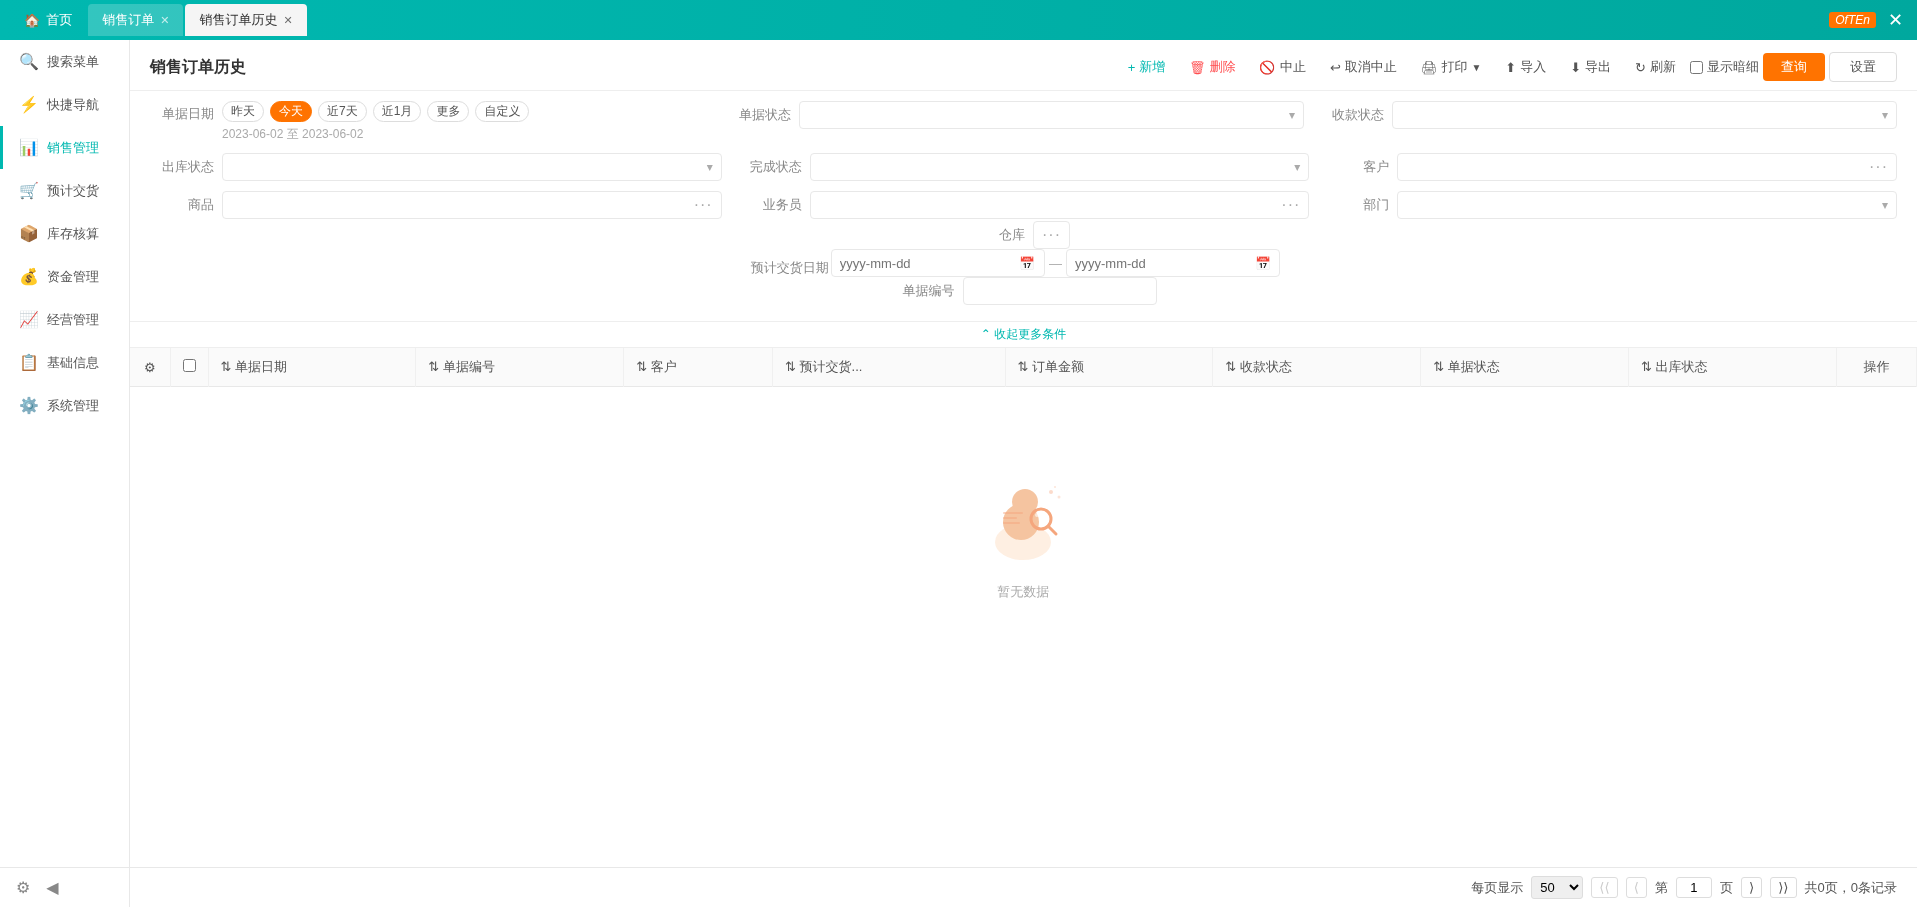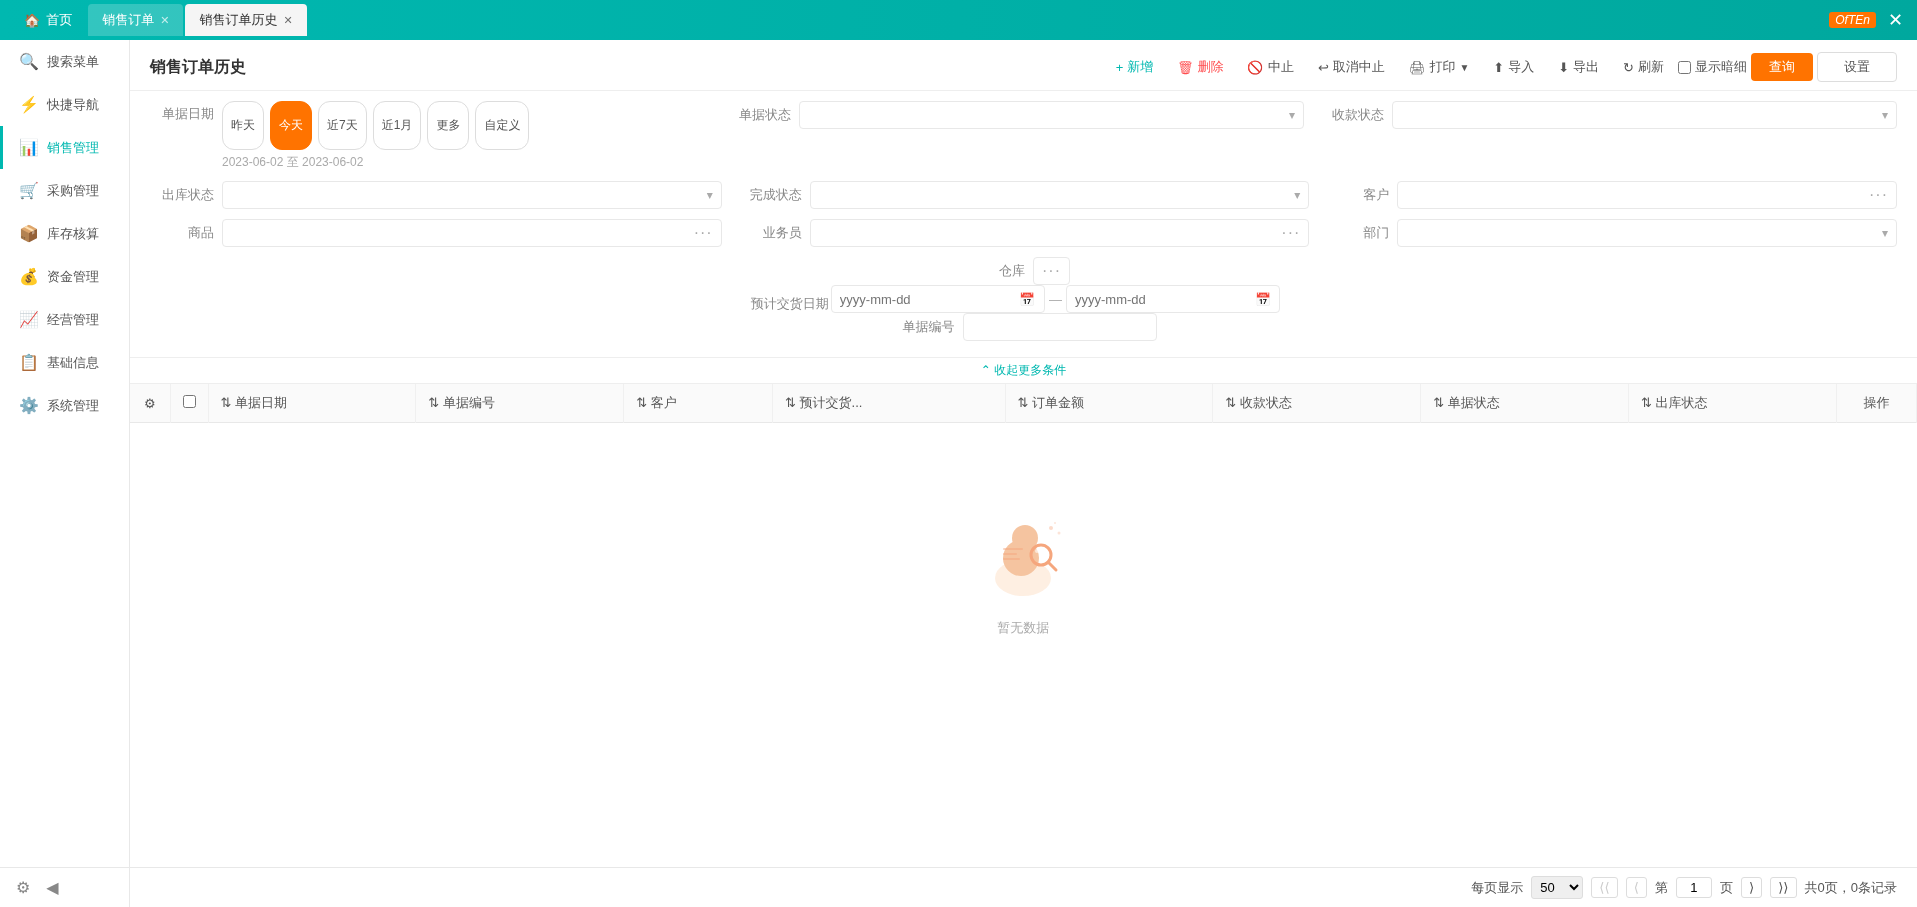--- a/index.html
+++ b/index.html
@@ -154,41 +154,41 @@
       border: none;
       padding: 5px 18px;
       border-radius: 4px;
       cursor: pointer;
       font-size: 13px;
     }
     .btn-settings {
       background: white;
       color: #555;
       border: 1px solid #ddd;
-      padding: 5px 26px;
+      padding: 5px 20px;
       border-radius: 4px;
       cursor: pointer;
       font-size: 13px;
     }
     .show-cols-wrap {
       display: flex;
       align-items: center;
       gap: 4px;
       font-size: 13px;
       color: #555;
     }
 
     
     .filter-area {
       padding: 10px 20px;
       border-bottom: 1px solid #eee;
       flex-shrink: 0;
     }
     .date-quick-btn {
-      padding: 15px 8px;
+      padding: 1px 8px;
       border: 1px solid #ddd;
       border-radius: 12px;
       cursor: pointer;
       font-size: 12px;
       color: #555;
       background: white;
     }
     .date-quick-btn.active {
       background: #ff7300;
       color: white;
@@ -389,21 +389,21 @@
     <div class="sidebar-item">
       <span class="sidebar-icon">⚡</span>
       <span>快捷导航</span>
     </div>
     <div class="sidebar-item active">
       <span class="sidebar-icon">📊</span>
       <span>销售管理</span>
     </div>
     <div class="sidebar-item">
       <span class="sidebar-icon">🛒</span>
-      <span>采购管理</span>
+      <span>预计交货</span>
     </div>
     <div class="sidebar-item">
       <span class="sidebar-icon">📦</span>
       <span>库存核算</span>
     </div>
     <div class="sidebar-item">
       <span class="sidebar-icon">💰</span>
       <span>资金管理</span>
     </div>
     <div class="sidebar-item">
@@ -524,21 +524,21 @@
 
         <div style="flex:1; display:flex; align-items:center; gap:0;">
           <div class="fg-label">客户</div>
           <div class="fg-input fg-input-stretch">
             <span class="dots">···</span>
           </div>
         </div>
 
       </div>
 
-      <div style="display:flex; align-items:center; gap:0; margin-bottom:10px;">
+      <div style="display:flex; align-items:center; gap:0; margin-bottom:2px;">
 
         <div style="flex:1; display:flex; align-items:center; gap:0; padding-right:16px;">
           <div class="fg-label">商品</div>
           <div class="fg-input fg-input-stretch">
             <span class="dots">···</span>
           </div>
         </div>
 
         <div style="flex:1; display:flex; align-items:center; gap:0; padding-right:16px;">
           <div class="fg-label">业务员</div>

